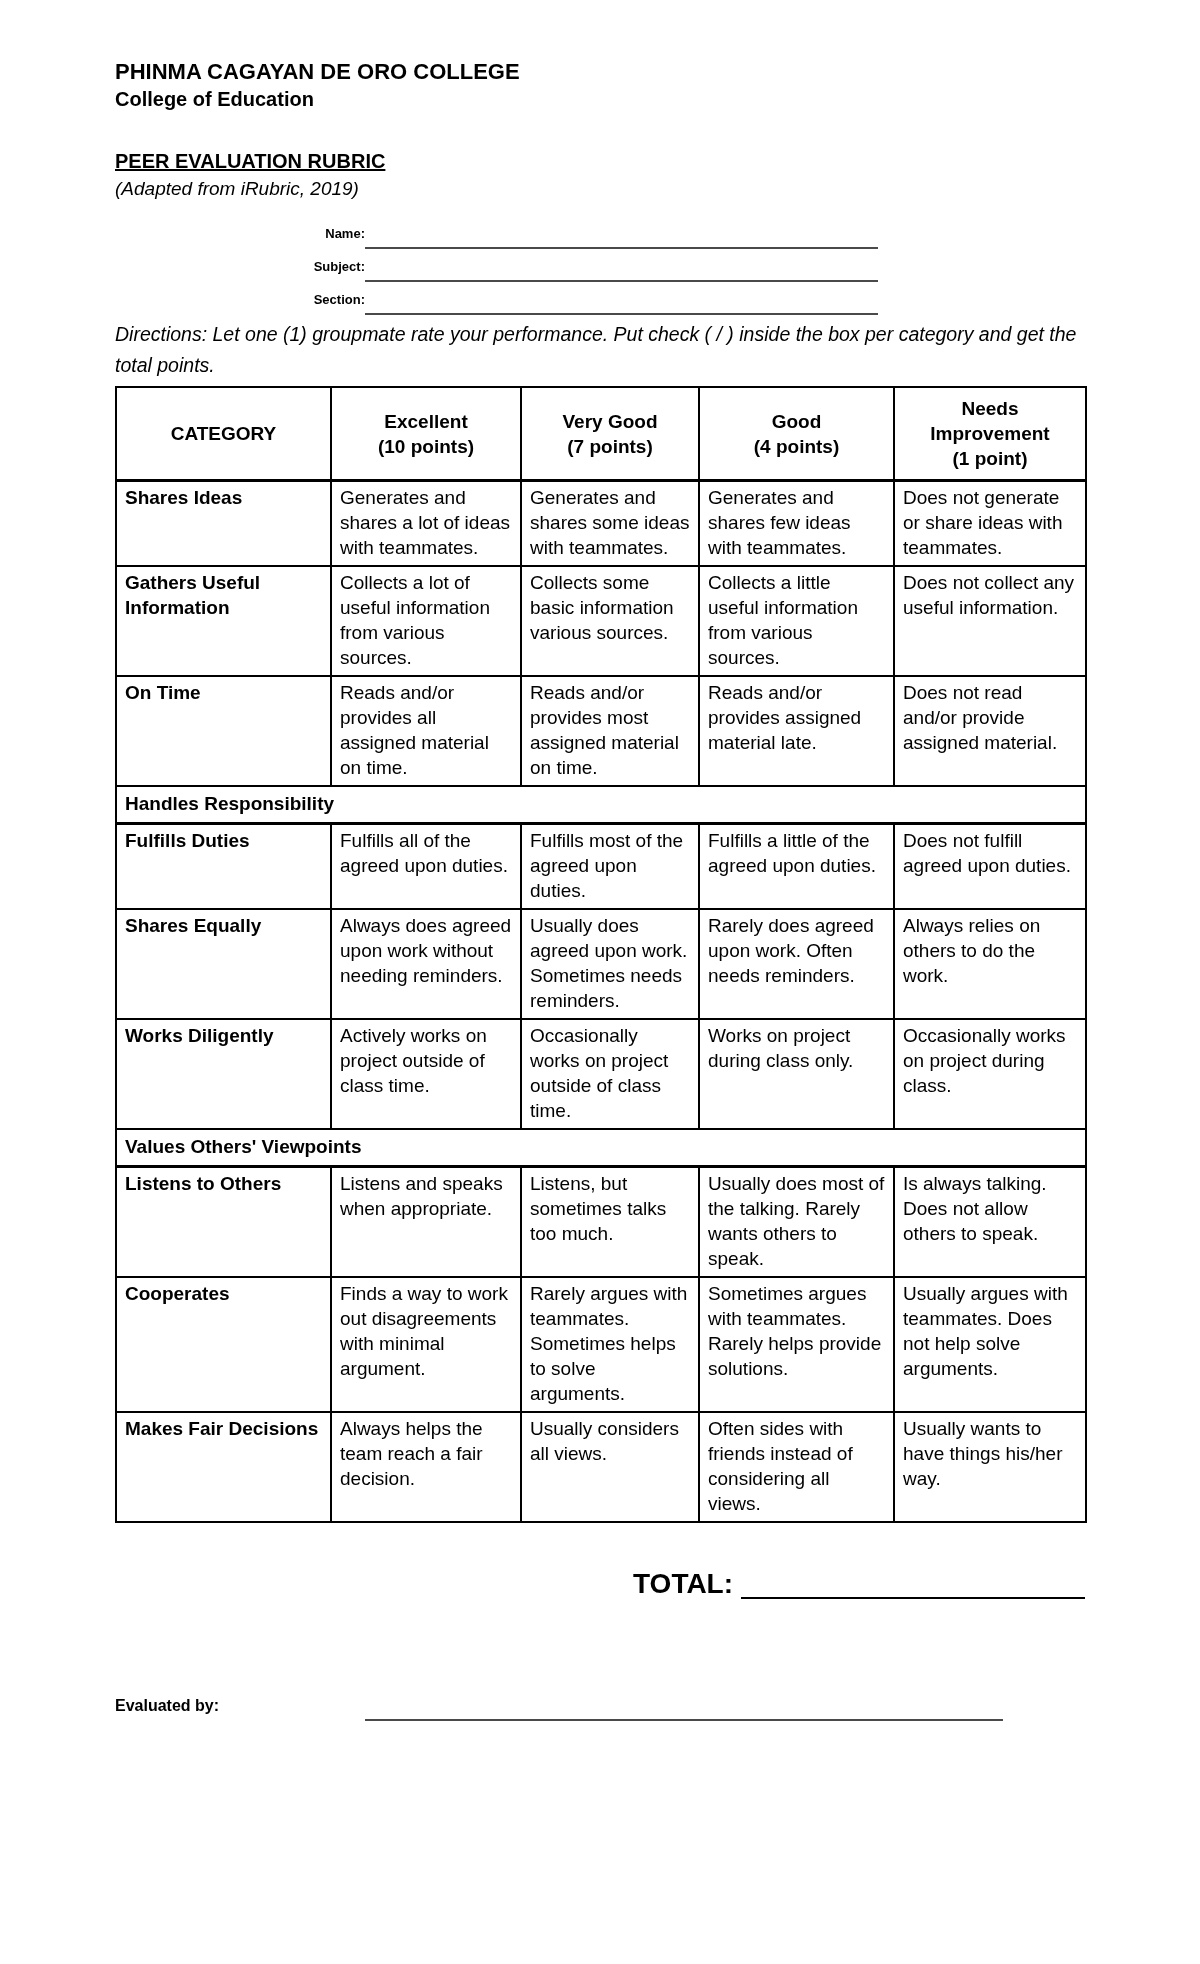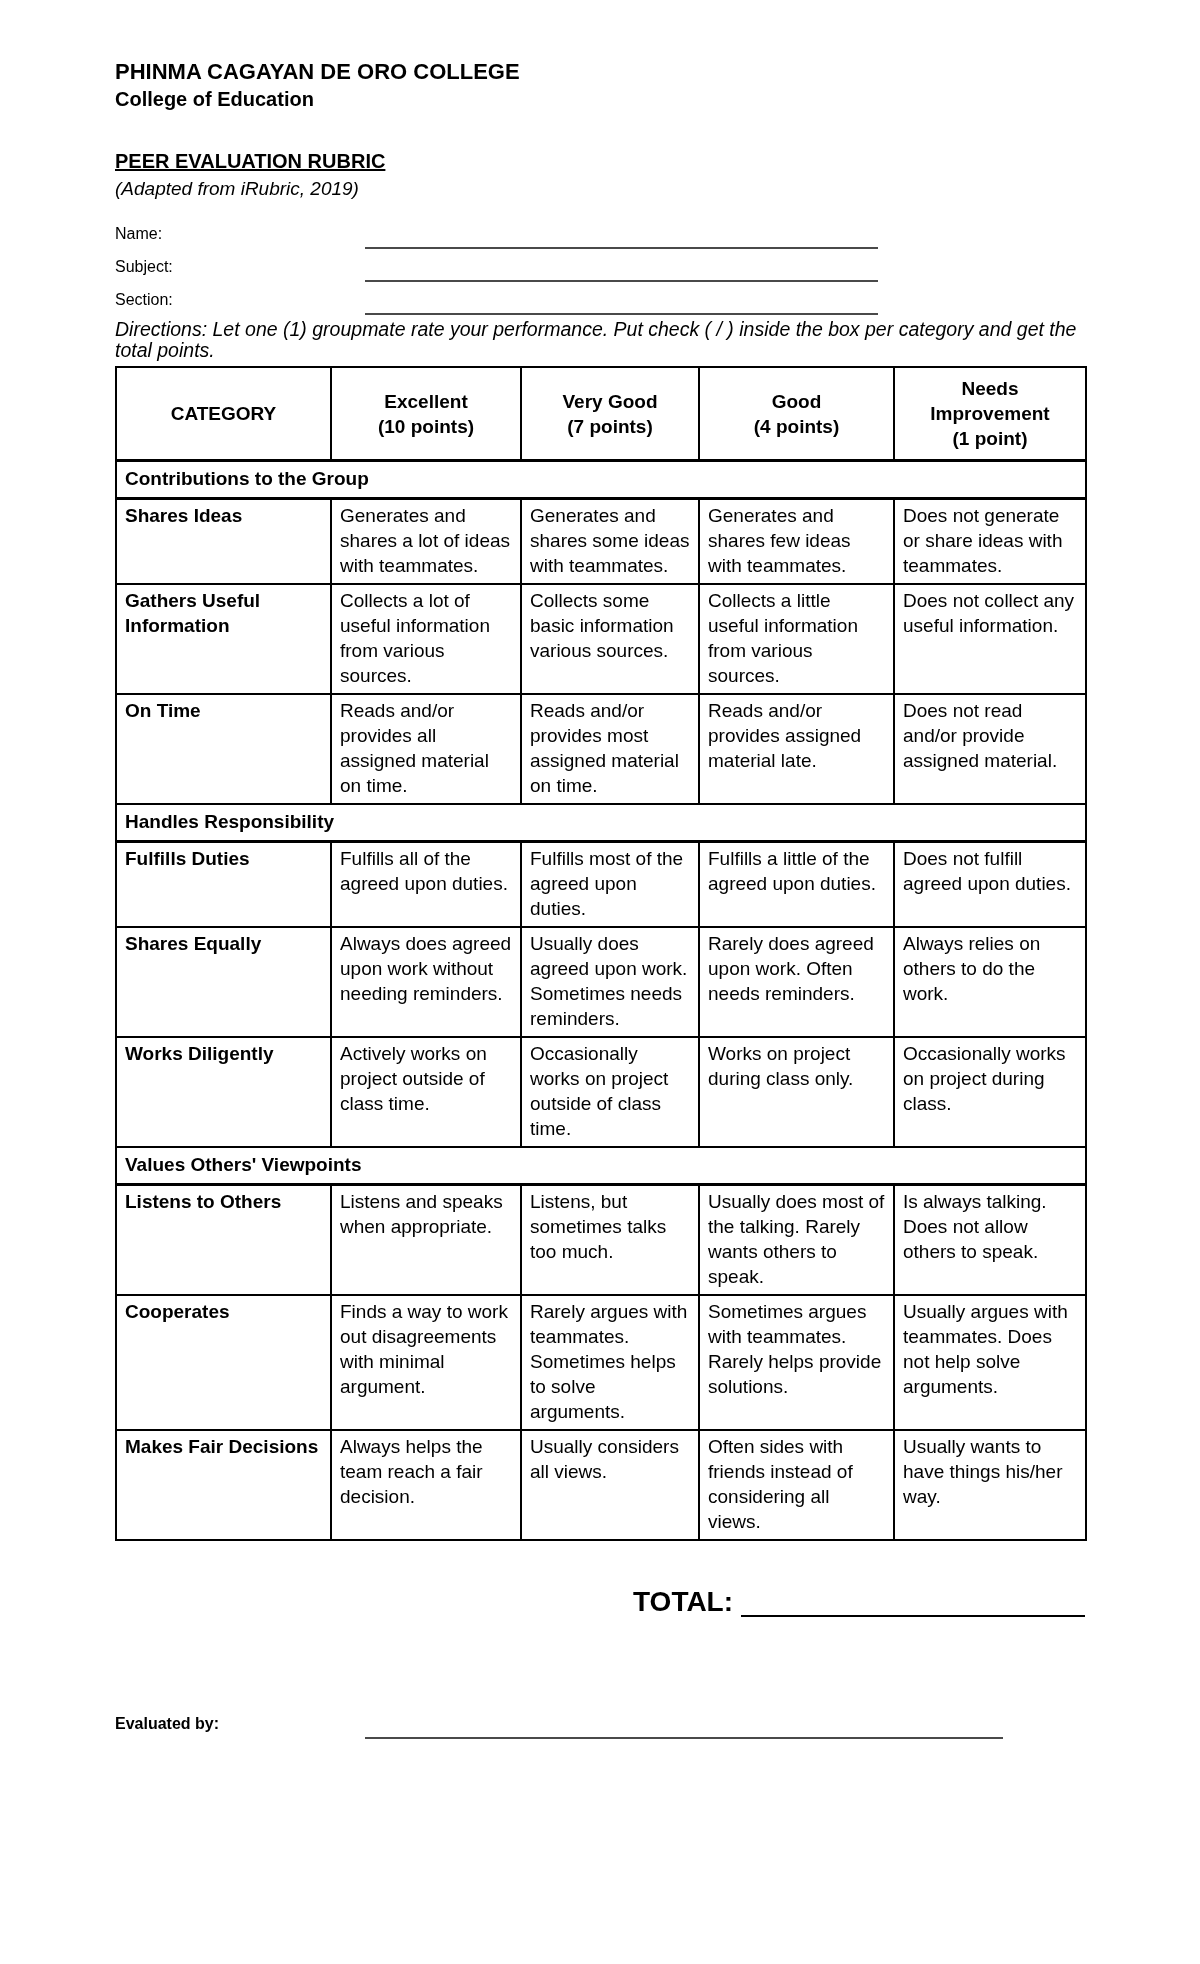--- a/index.html
+++ b/index.html
@@ -47,36 +47,37 @@
   }
   
   .fields { margin-top: 12px; }
   .field-row {
     display: flex;
     align-items: flex-end;
     height: 33px;
   }
   .field-label {
     width: 250px;
-    font-size: 16px;
-    font-weight: normal;
-    line-height: 30px;
+    font-size: 13px;
+    font-weight: bold;
+    line-height: 30px;
+    text-align: right;
   }
   .field-line {
     width: 513px;
     border-bottom: 2px solid #4a4a4a;
     height: 28px;
     font-size: 19px;
   }
   
   .directions {
     margin-top: 4px;
     font-size: 19.5px;
     font-style: italic;
-    line-height: 21px;
+    line-height: 31px;
   }
   
   table.rubric {
     border-collapse: collapse;
     width: 970px;
     margin-top: 5px;
     table-layout: fixed;
   }
   table.rubric th,
   table.rubric td {
@@ -193,23 +194,20 @@
             <div>(4 points)</div>
           </th>
           <th>
             <div>Needs</div>
             <div>Improvement</div>
             <div>(1 point)</div>
           </th>
         </tr>
       </thead>
     <tbody>
-        <tr class="section-row">
-          <td colspan="5">Contributions to the Group</td>
-        </tr>
         <tr>
           <td class="category-cell">Shares Ideas</td>
           <td class="level-cell">Generates and shares a lot of ideas with teammates.</td>
           <td class="level-cell">Generates and shares some ideas with teammates.</td>
           <td class="level-cell">Generates and shares few ideas with teammates.</td>
           <td class="level-cell">Does not generate or share ideas with teammates.</td>
         </tr>
         <tr>
           <td class="category-cell">Gathers Useful Information</td>
           <td class="level-cell">Collects a lot of useful information from various sources.</td>

